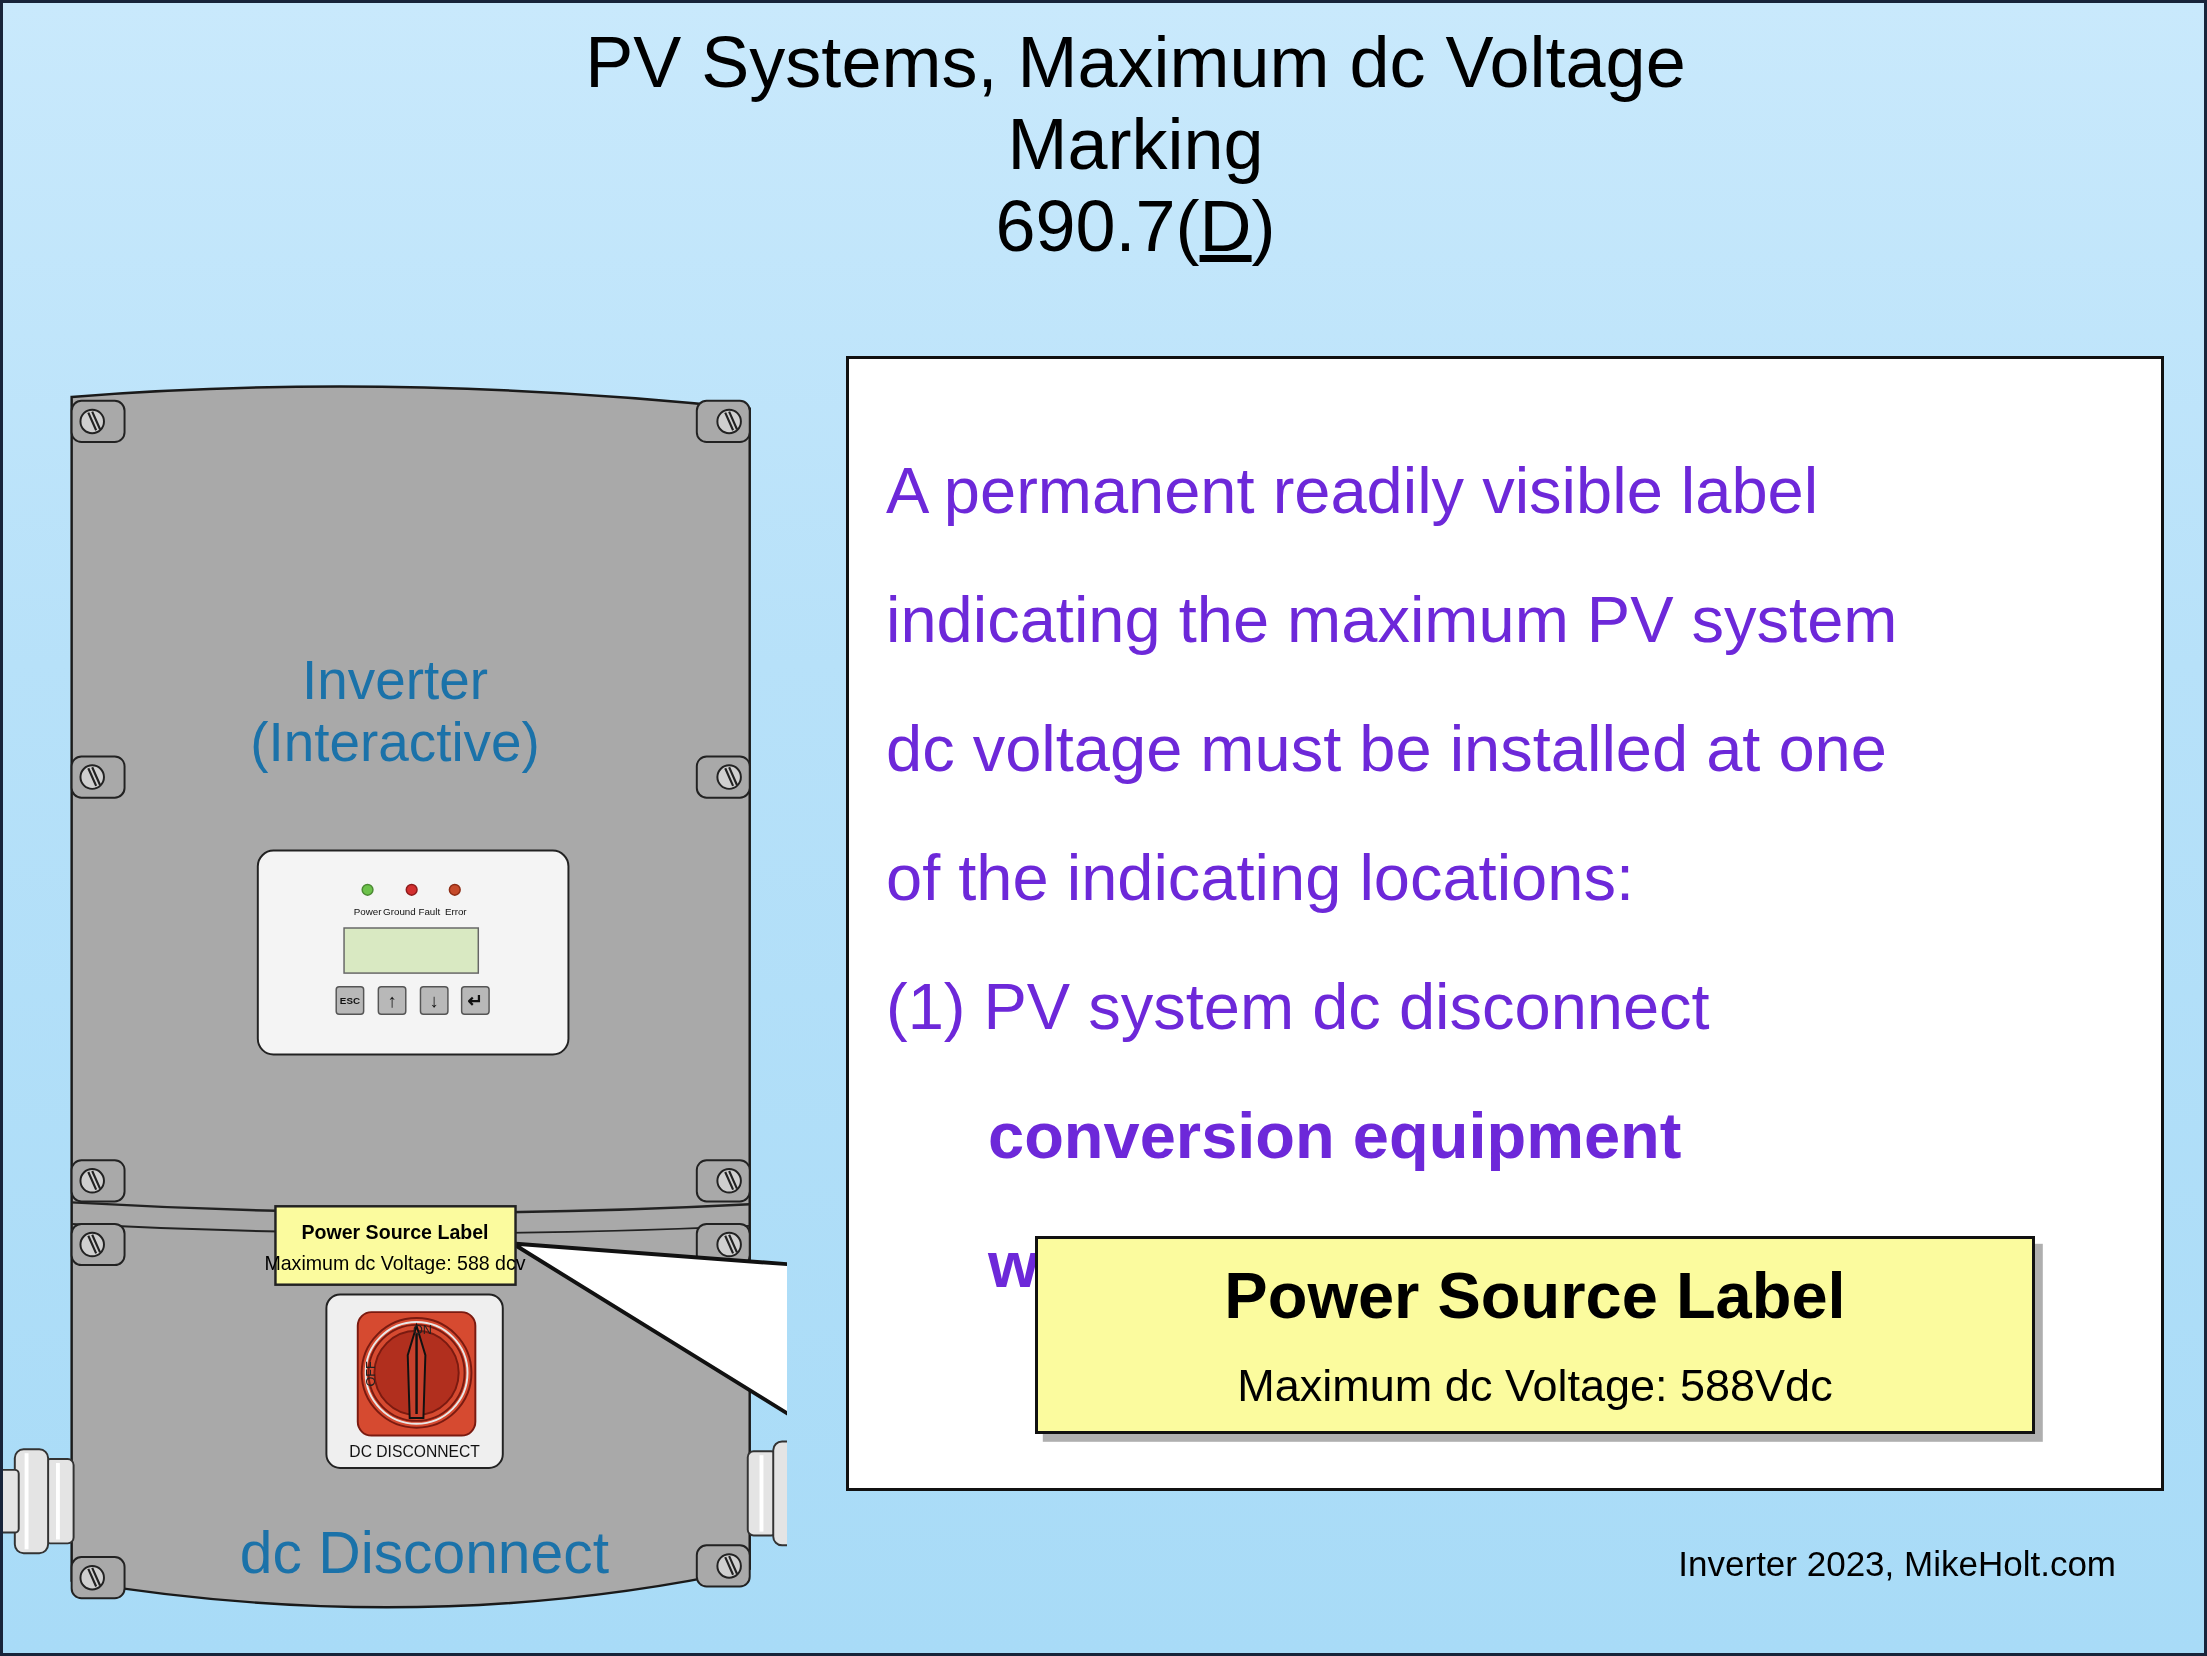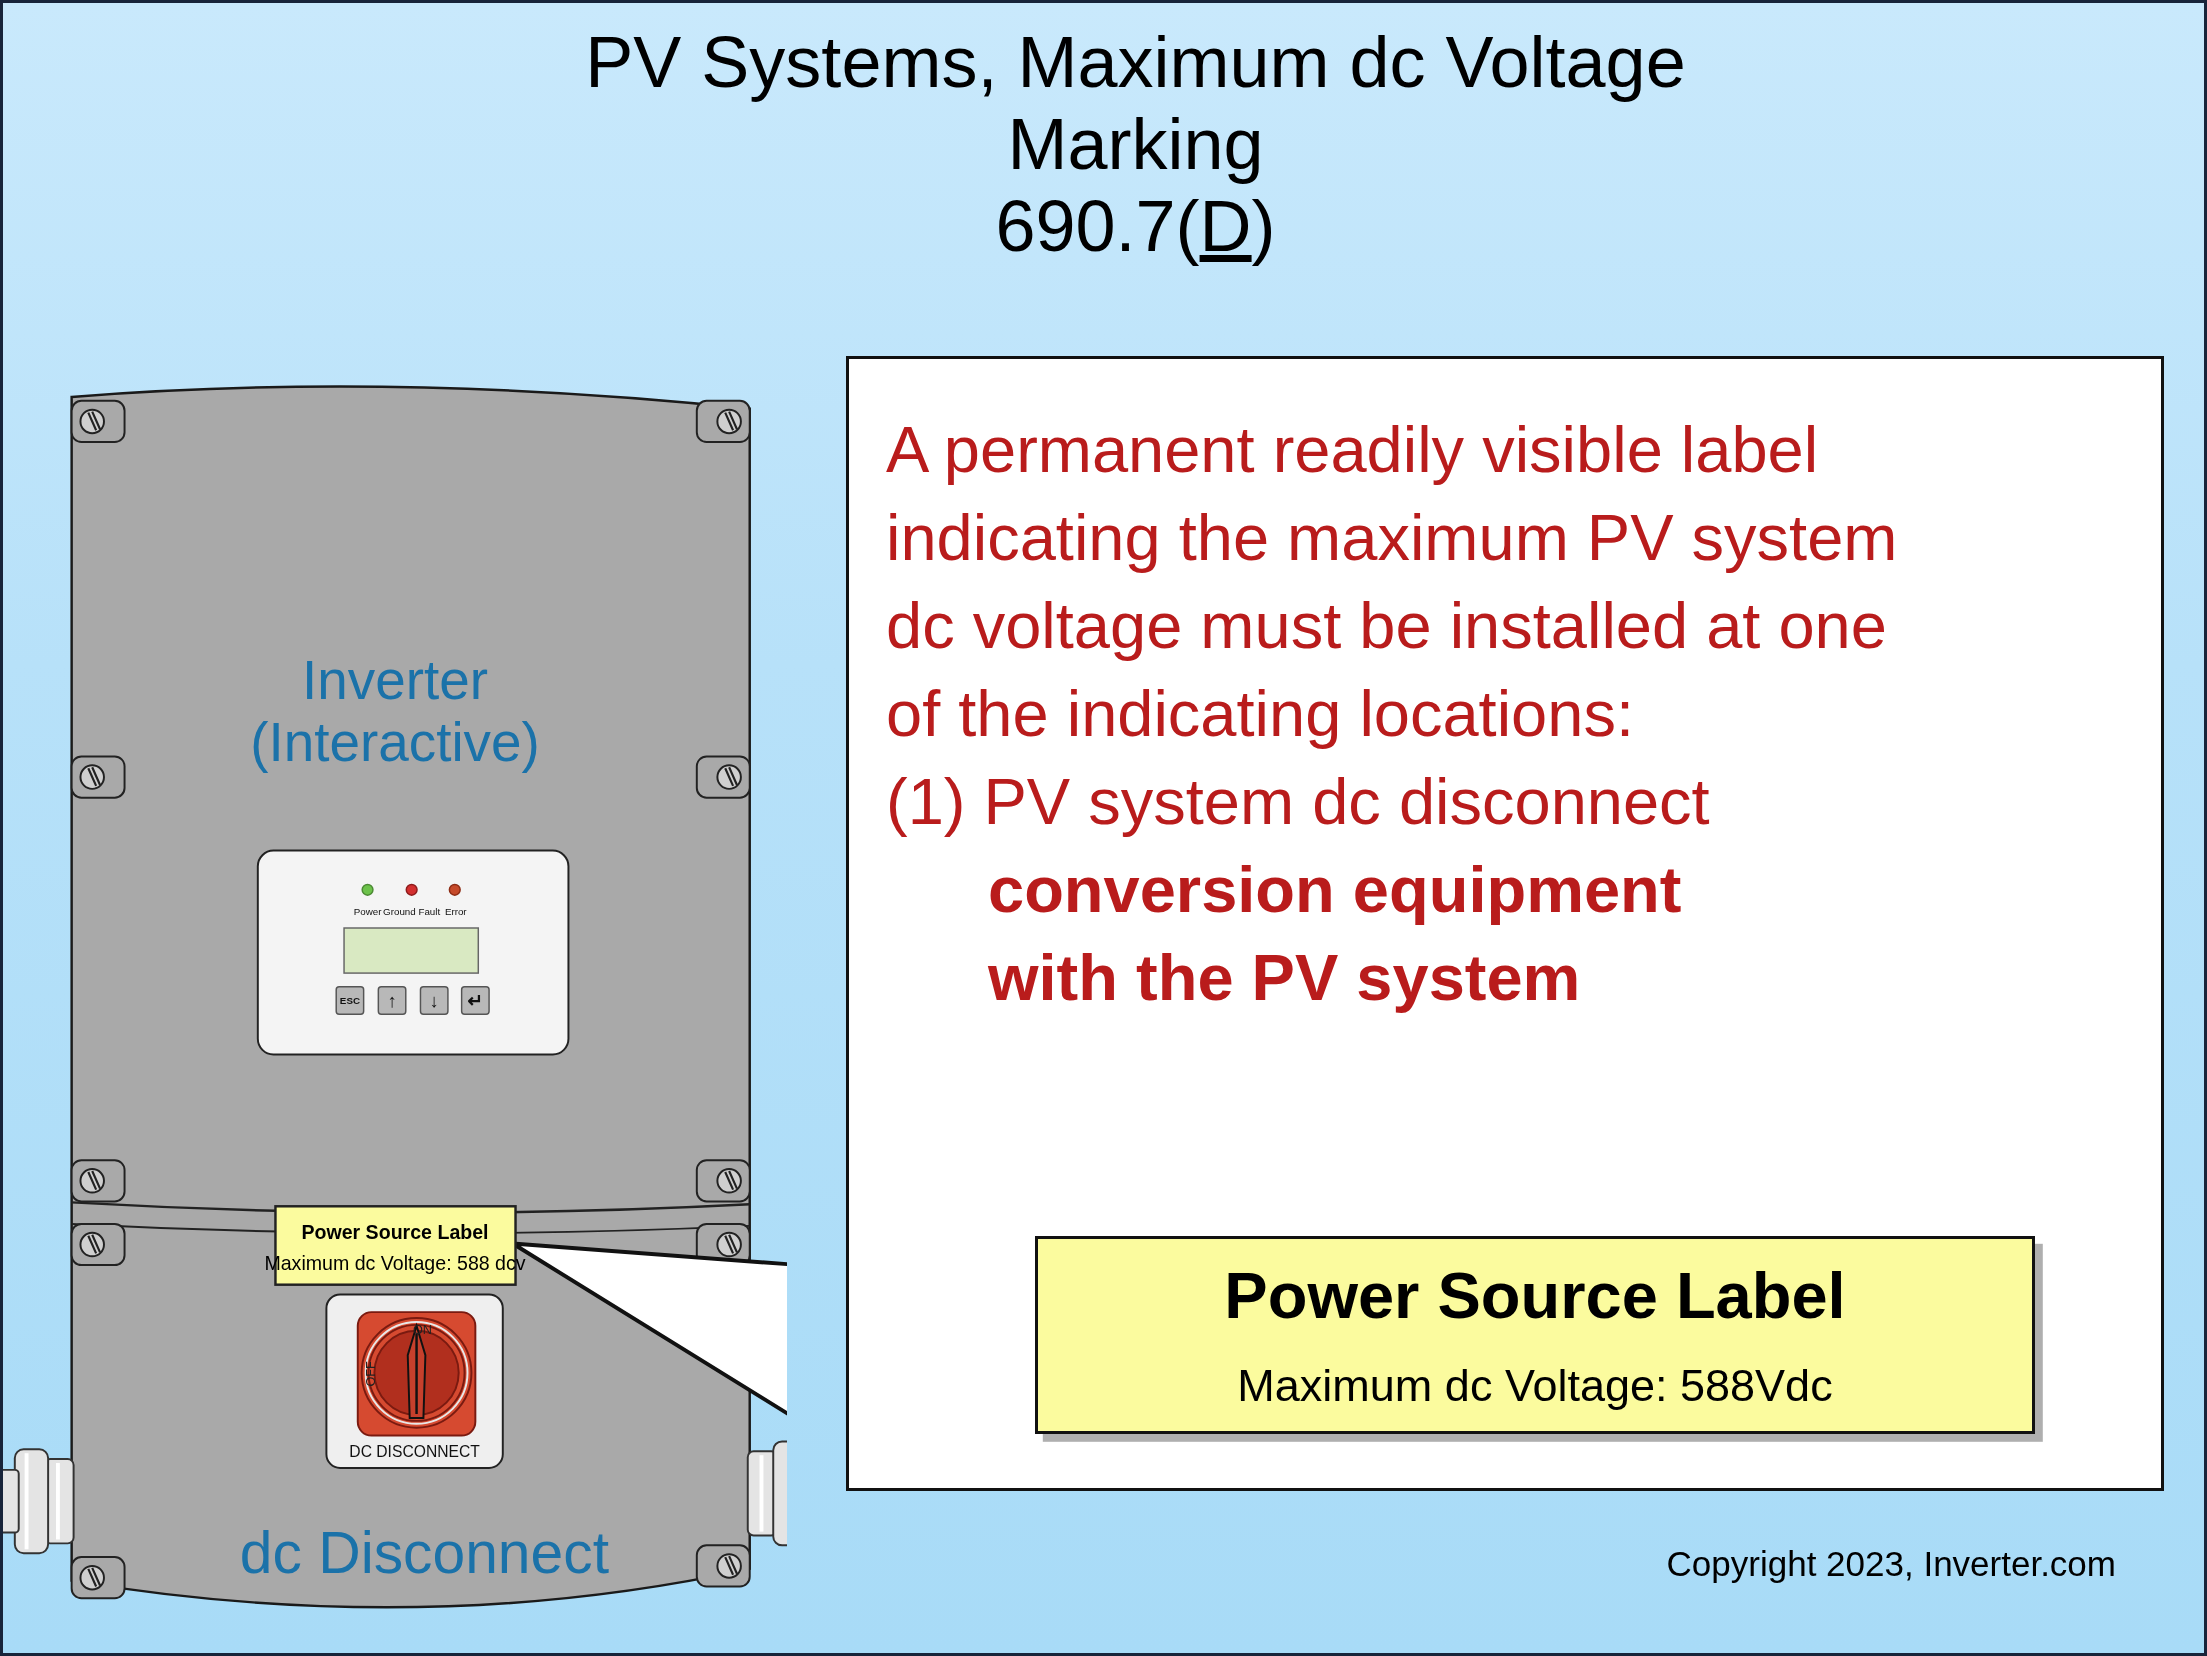--- a/index.html
+++ b/index.html
@@ -11,21 +11,21 @@
   }
   
   .title-block{position:absolute;left:0;top:17.6px;width:100%;text-align:center;
     font-size:72px;line-height:82px;color:#000;padding-left:32px;}
   .title-code{}
   .title-code .u{text-decoration:underline;}
   
   .info-box{position:absolute;left:843px;top:353px;width:1318px;height:1135px;
     background:#ffffff;border:3.9px solid #111;box-sizing:border-box;
     padding:47px 19.6px 0 37px;}
-  .ib-line{font-size:65px;line-height:88px;color:#b91c1c;white-space:nowrap;}
+  .ib-line{font-size:65px;line-height:88px;color:#6d28d9;white-space:nowrap;margin-top:41px;}
   .ib-line.indent{padding-left:102px;font-weight:bold;}
   
   .big-label{position:absolute;left:1032px;top:1233px;width:1000px;height:198px;
     background:#fbfb9e;border:3.9px solid #111;box-sizing:border-box;
     box-shadow:7.8px 7.8px 0 rgba(110,110,110,0.55);
     text-align:center;padding-top:11.8px;}
   .big-label .bl-title{font-size:65px;line-height:90px;font-weight:bold;color:#000;}
   .big-label .bl-value{font-size:45px;line-height:90px;color:#000;}
   
   .copyright{position:absolute;right:88px;top:1541px;font-size:35px;color:#000;}
@@ -162,16 +162,16 @@
     <div class="ib-line">(1) PV system dc disconnect</div>
     <div class="ib-line indent">conversion equipment</div>
     <div class="ib-line indent">with the PV system</div>
   </div>
 
   <div class="big-label">
     <div class="bl-title">Power Source Label</div>
     <div class="bl-value">Maximum dc Voltage: 588Vdc</div>
   </div>
 
-  <div class="copyright">Copyright 2023, Inverter.com</div>
+  <div class="copyright">Inverter 2023, MikeHolt.com</div>
 
 </div>
 
 
 </body></html>

